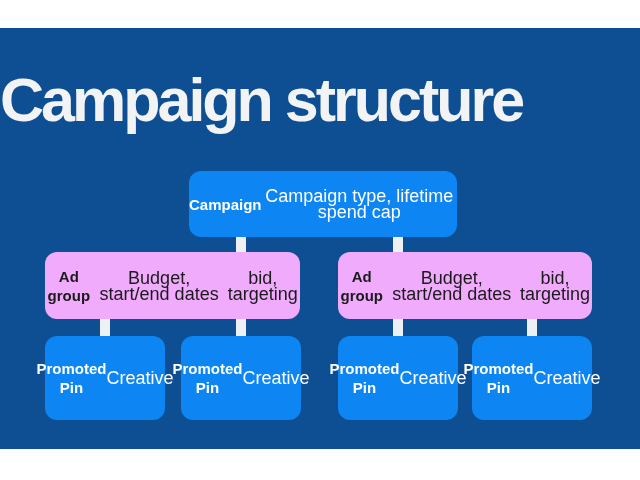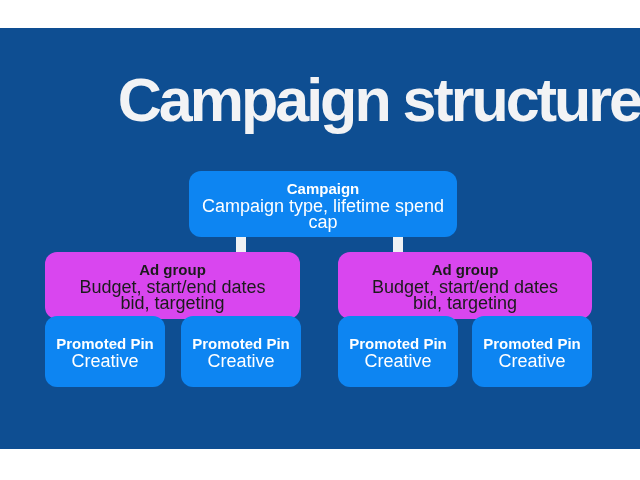--- a/index.html
+++ b/index.html
@@ -32,61 +32,61 @@
     height: 421px;
     background: #0e4e92;
     z-index: 0;
   }
   .title {
     position: absolute;
     left: 0;
     top: 66px;
     width: 640px;
     margin: 0;
-    text-align: right;
+    text-align: left;
     font-size: 61px;
     line-height: 68px;
     font-weight: bold;
     letter-spacing: -3px;
     color: #f2f3f5;
     z-index: 2;
   }
   .connector {
     position: absolute;
     width: 10px;
     background: #eef1f4;
     z-index: 1;
   }
   .conn-row1 { top: 230px; height: 26px; }
   .conn-row2 { top: 312px; height: 24px; }
   .node {
     position: absolute;
     border-radius: 12px;
     display: flex;
-    flex-direction: column;
+    flex-direction: row;
     align-items: center;
     justify-content: center;
     text-align: center;
     z-index: 2;
   }
   .node-blue { background: #0d85f2; color: #ffffff; }
-  .node-yellow { background: #d946ef; color: #1b1b1b; }
+  .node-yellow { background: #f0abfc; color: #1b1b1b; }
   .node-title {
     font-weight: bold;
     font-size: 15px;
     line-height: 19px;
   }
   .node-sub {
     font-size: 18px;
     line-height: 16px;
   }
   .campaign { left: 189px; top: 171px; width: 268px; height: 66px; }
   .adgroup-1 { left: 45px;  top: 252px; width: 255px; height: 67px; }
   .adgroup-2 { left: 338px; top: 252px; width: 254px; height: 67px; }
-  .pin { width: 120px; height: 71px; top: 316px; }
+  .pin { width: 120px; height: 84px; top: 336px; }
   .pin-1 { left: 45px; }
   .pin-2 { left: 181px; }
   .pin-3 { left: 338px; }
   .pin-4 { left: 472px; }
 </style>
 </head>
 <body>
 
 <div class="canvas">
 

